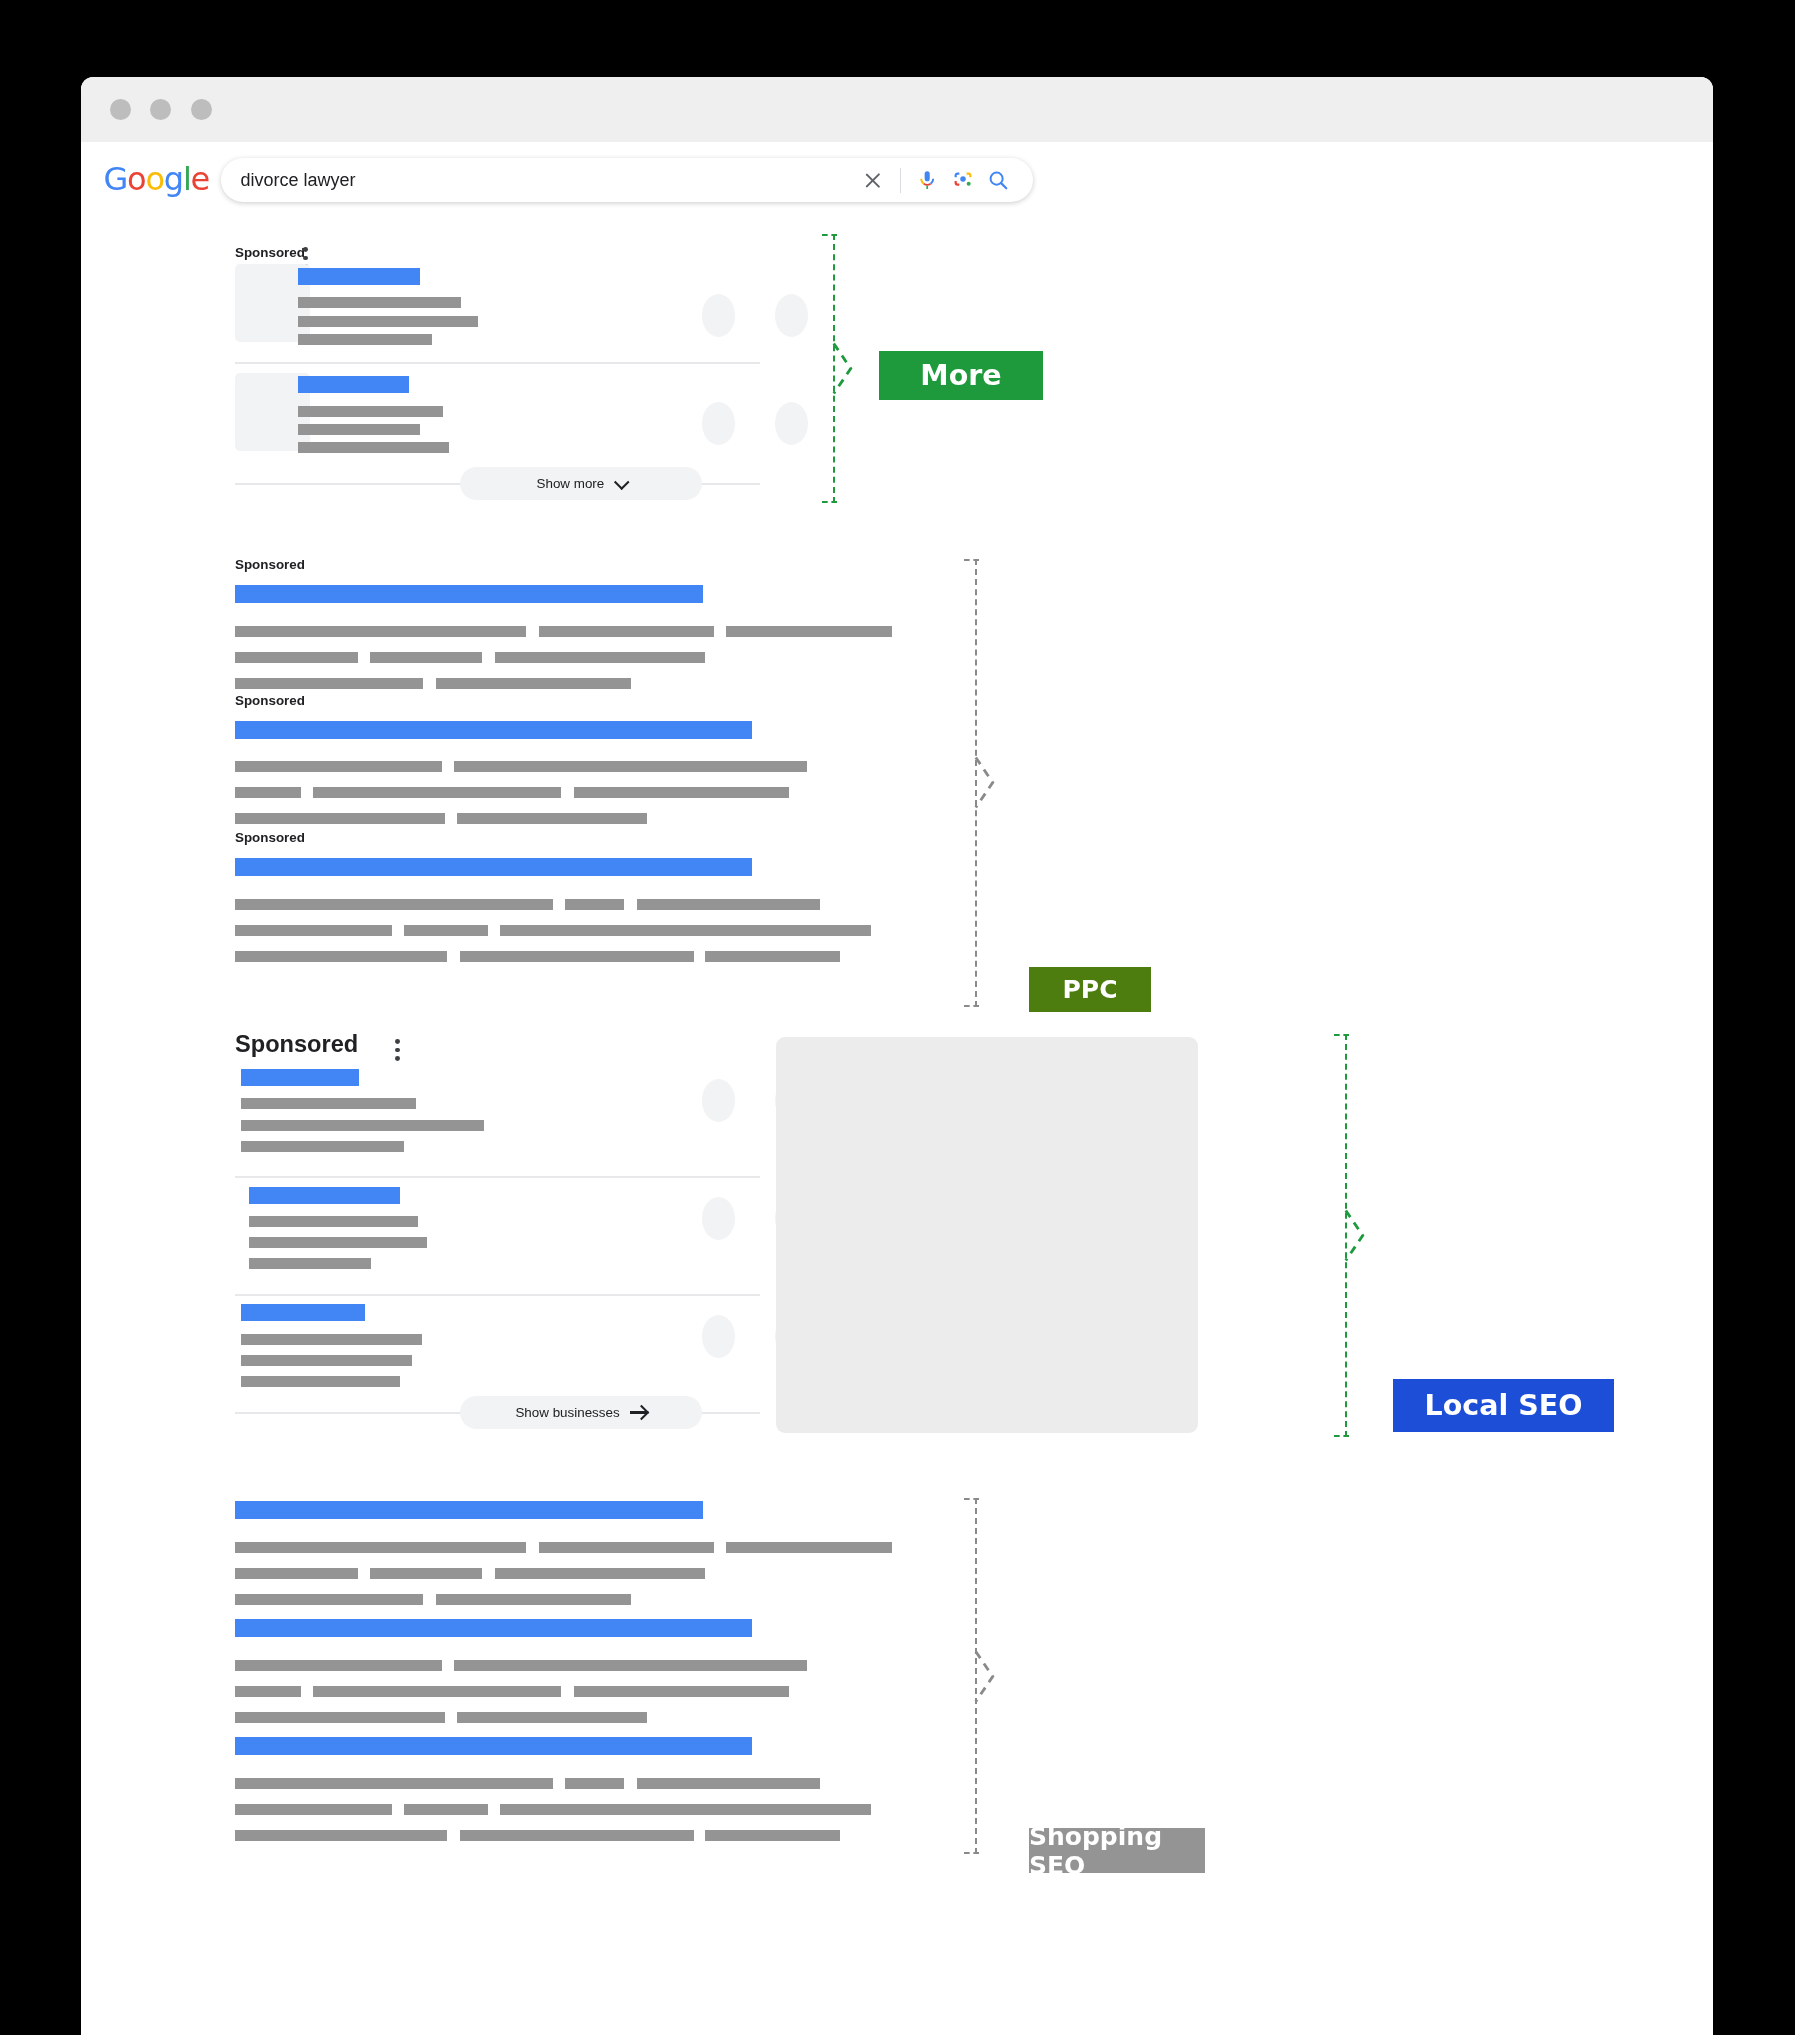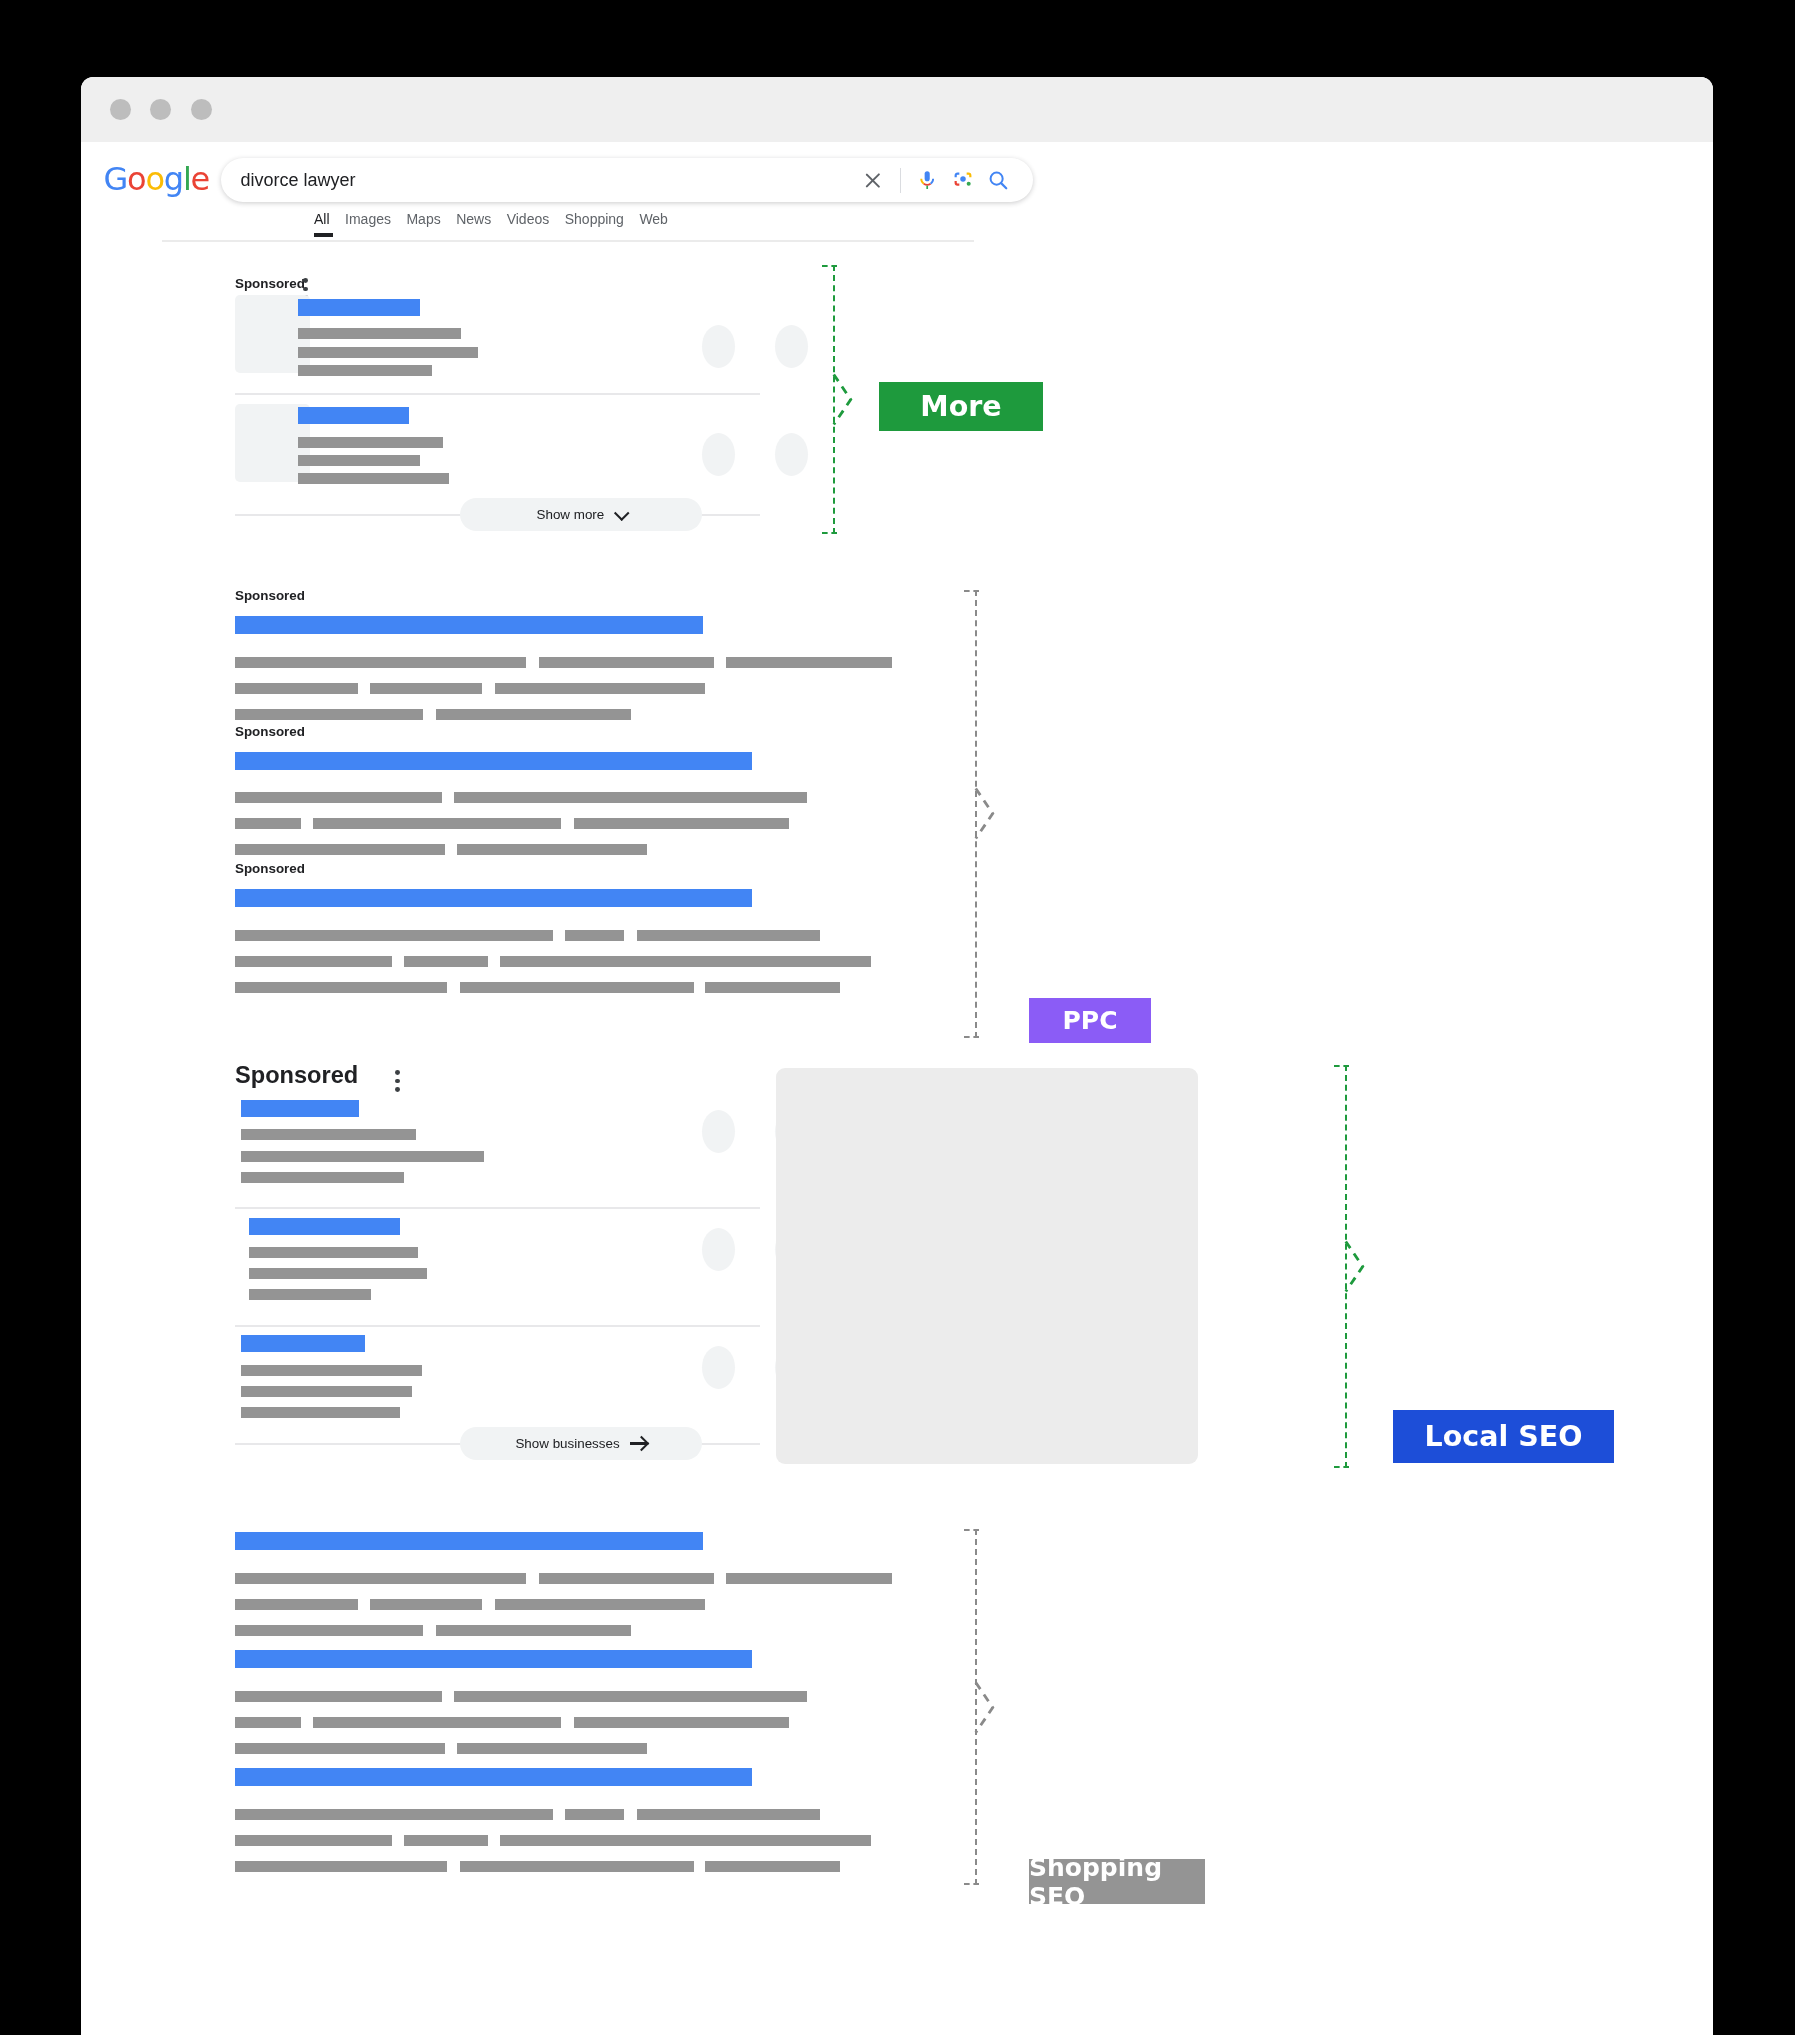--- a/index.html
+++ b/index.html
@@ -190,32 +190,20 @@
         <span class="si">
           <svg width="22" height="22" viewBox="0 0 24 24">
             <circle cx="10.5" cy="10.5" r="6.6" stroke="#4285F4" stroke-width="2.2" fill="none"></circle>
             <path d="M15.4 15.4L21 21" stroke="#4285F4" stroke-width="2.4" stroke-linecap="round"></path>
           </svg>
         </span>
       </div>
     </div>
   </div>
 
-  <div id="navwrap">
-    <div id="navline"></div>
-    <div id="navtabs">
-      <span class="navtab active">All</span>
-      <span class="navtab">Images</span>
-      <span class="navtab">Maps</span>
-      <span class="navtab">News</span>
-      <span class="navtab">Videos</span>
-      <span class="navtab">Shopping</span>
-      <span class="navtab">Web</span>
-    </div>
-  </div>
 
   <div id="canvas">
 
     <div>
       <span class="lbl-sponsored" style="left:154px; top:34px;">Sponsored</span>
       <span class="kebab" style="left:222px; top:36px;">
           <i></i>
           <i></i>
           <i></i>
         </span>
@@ -304,21 +292,21 @@
     </div>
 
     <div class="bracket" style="--bc:#8a8a8a; left:883px; top:348px; width:26px; height:448px;">
       <span class="stub top"></span>
         <span class="stem"></span>
         <span class="stub bot"></span>
       <svg style="position:absolute;left:9px;top:196px;" width="33" height="55" viewBox="0 0 80 136">
         <path d="M6 6 L48 68 L6 130" stroke="#8a8a8a" stroke-width="7" fill="none" stroke-dasharray="20 16"></path>
       </svg>
     </div>
-    <div class="taglabel" style="left:948px; top:756px; width:122px; height:45px; background:#8b5cf6; font-size:25px;">
+    <div class="taglabel" style="left:948px; top:756px; width:122px; height:45px; background:#4d7c0f; font-size:25px;">
       <span>PPC</span>
     </div>
 
     <div>
       <span id="bizhdr" style="left:154px; top:820px;">Sponsored</span>
       <span class="kebab" style="left:314px; top:828px;">
           <i></i>
           <i></i>
           <i></i>
         </span>

